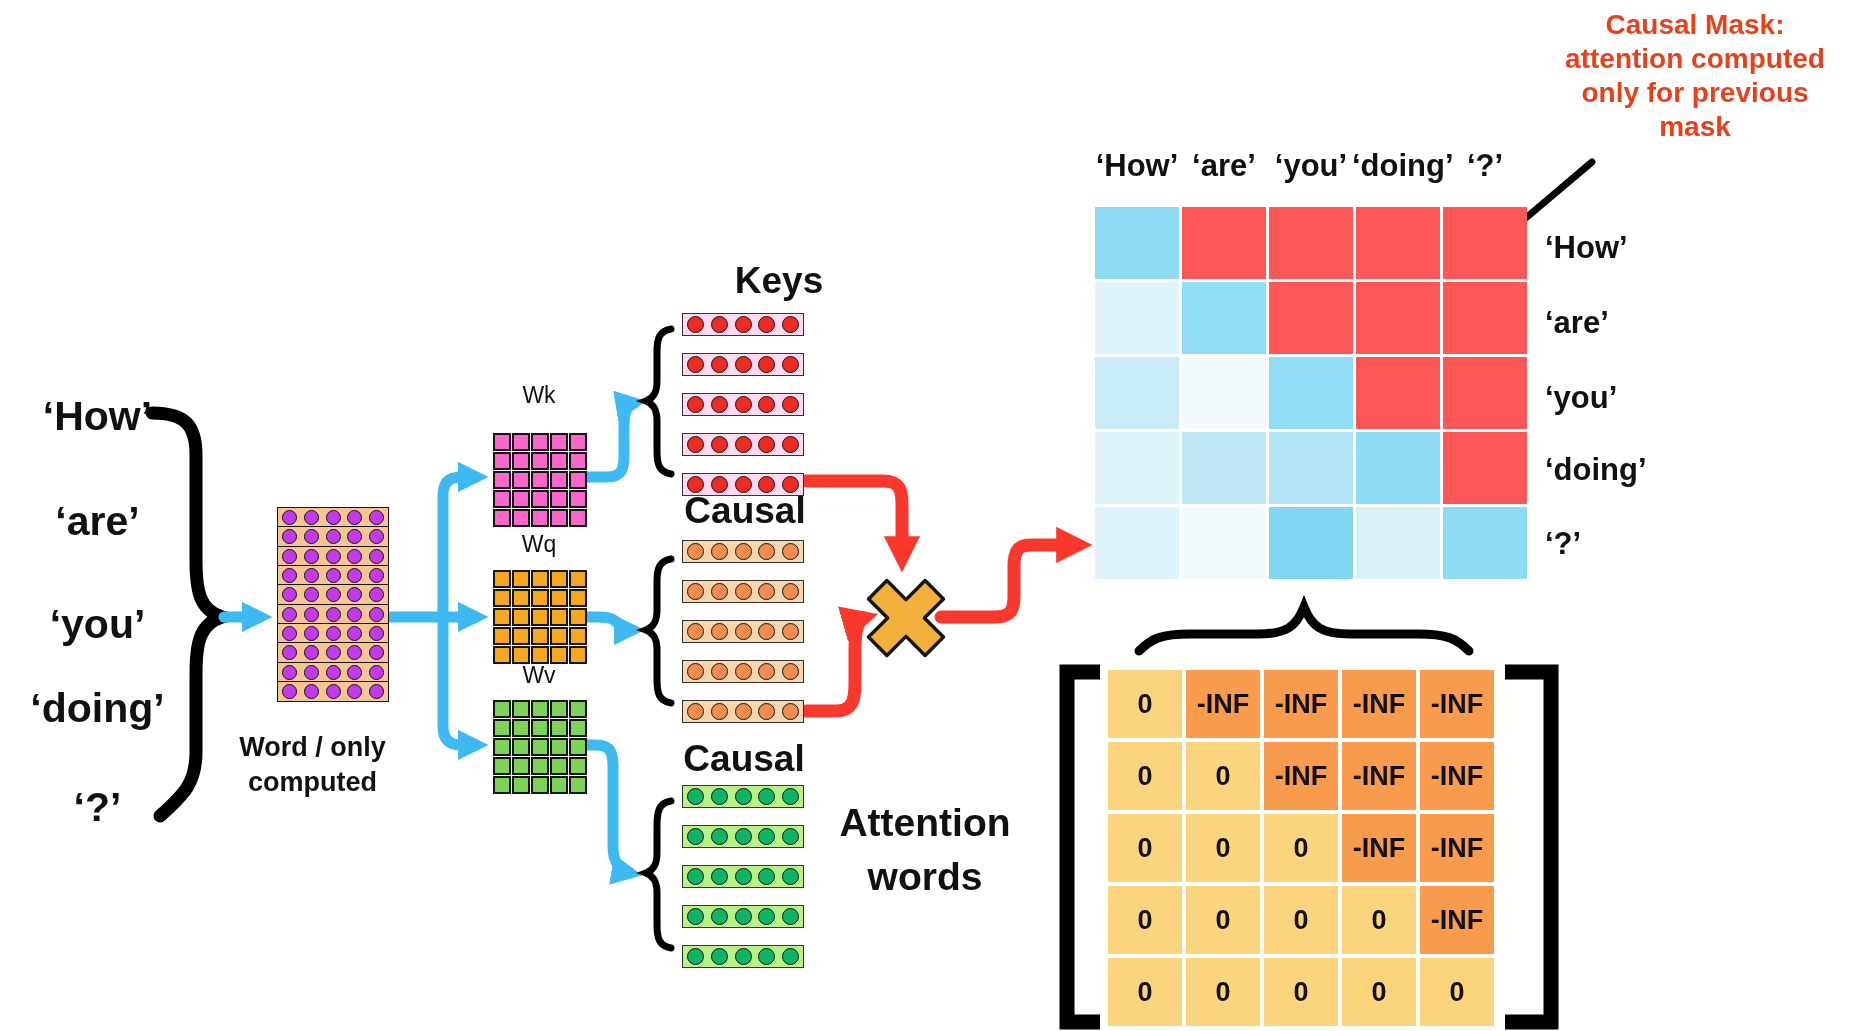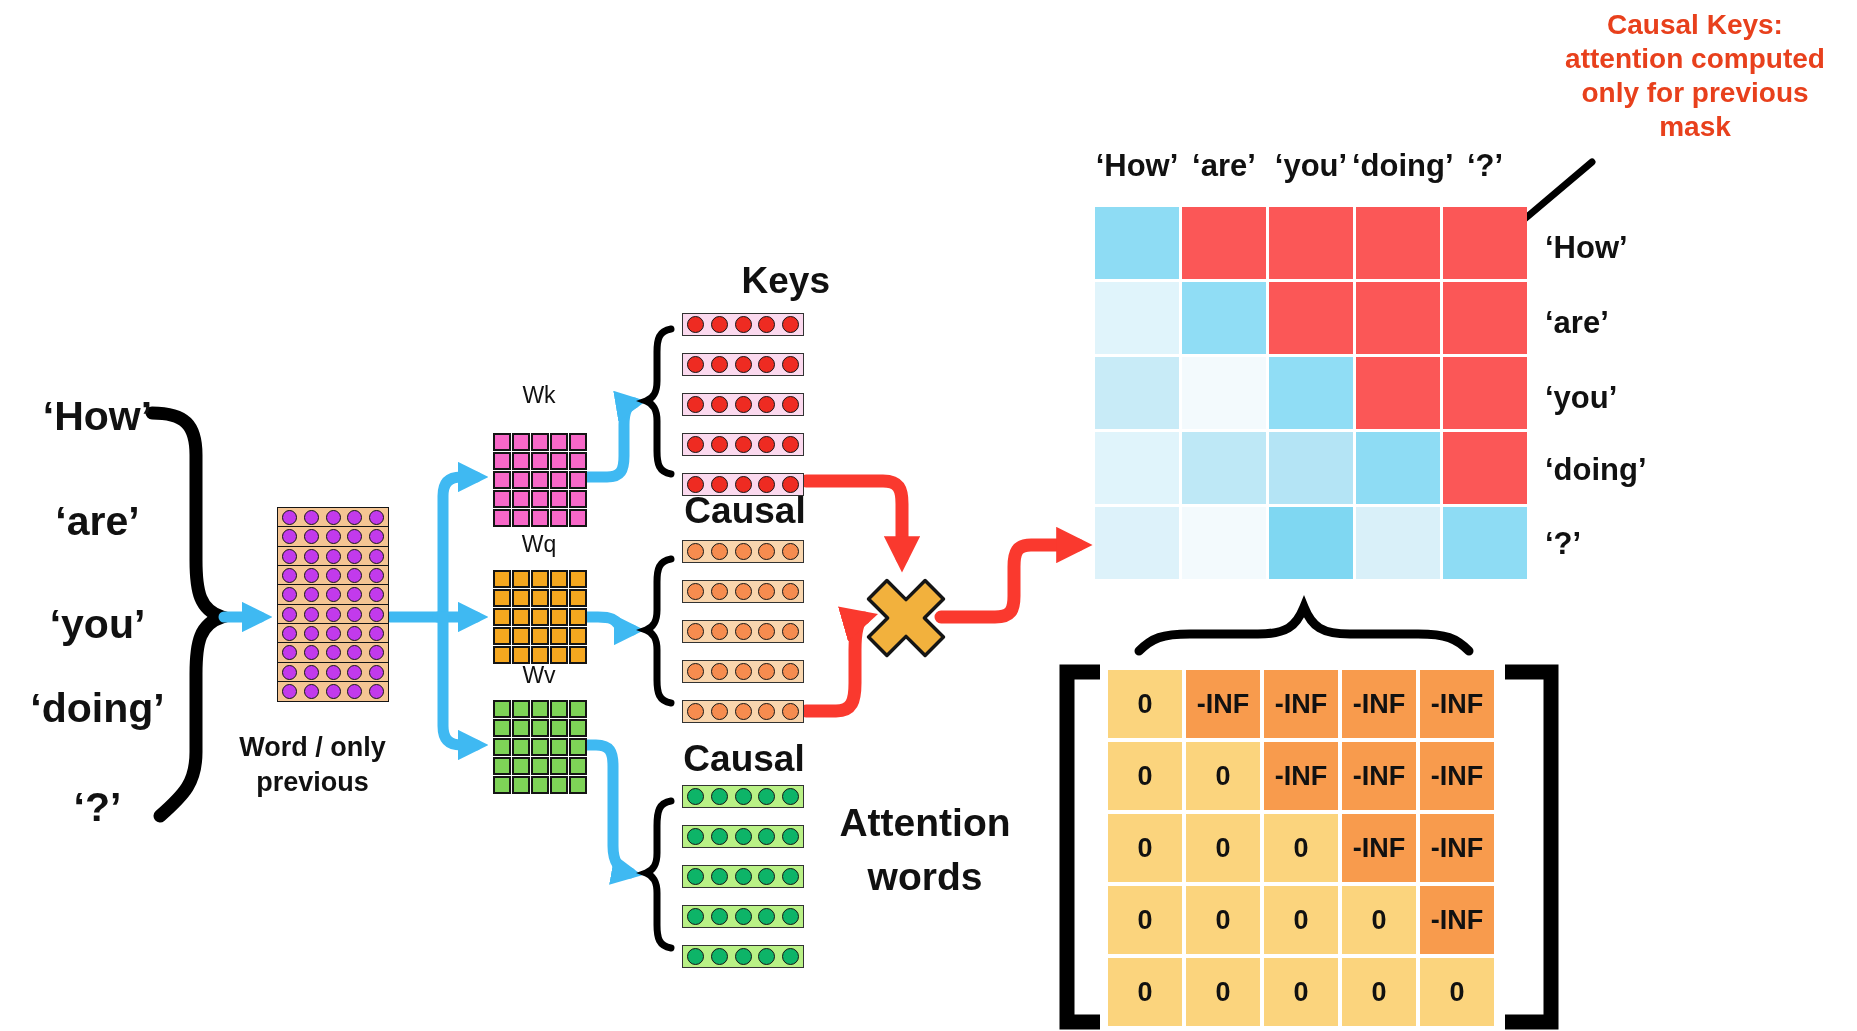--- a/index.html
+++ b/index.html
@@ -30,21 +30,21 @@
   .wk-lab{top:382px}.wq-lab{top:531px}.wv-lab{top:662px}
 
   
   .proj{position:absolute;left:682px;width:124px;height:185px;}
   .keys-pos{top:313px}.queries-pos{top:540px}.values-pos{top:785px}
   .proj-row{position:absolute;left:0;width:122px;height:23px;box-sizing:border-box;
             border:1.6px solid #333;background:var(--bg);
             display:flex;align-items:center;justify-content:space-between;padding:0 4px;}
   .proj .dot{width:17px;height:17px;}
   .sec-title{position:absolute;text-align:center;font-weight:bold;font-size:37px;}
-  .keys-title{left:660px;width:170px;top:260px;text-align:right;}
+  .keys-title{left:694px;width:170px;top:260px;}
   .queries-title{left:653px;width:184px;top:490px;}
   .values-title{left:656px;width:176px;top:738px;}
 
   
   .att{position:absolute;left:1095px;top:207px;display:grid;
        grid-template-columns:repeat(5,84px);grid-auto-rows:72px;gap:3px;}
   .att-col{position:absolute;top:148px;width:92px;text-align:center;font-size:31px;font-weight:bold;}
   .c0{left:1091px}.c1{left:1178px}.c2{left:1265px}.c3{left:1352px}.c4{left:1439px}
   .att-row-label{position:absolute;left:1545px;font-size:31px;font-weight:bold;}
   .r0{top:230px}.r1{top:305px}.r2{top:380px}.r3{top:452px}.r4{top:526px}
@@ -189,21 +189,21 @@
       <div class="emb-row">
         <span class="dot"></span>
         <span class="dot"></span>
         <span class="dot"></span>
         <span class="dot"></span>
         <span class="dot"></span>
       </div>
     </div>
   <div class="emb-label">
     <div>Word / only</div>
-    <div>previous</div>
+    <div>computed</div>
   </div>
 
   <div class="wlabel wk-lab">Wk</div>
   <div class="wgrid wk-pos" style="--wc: #F868C8;">
       <div class="wcell"></div>
       <div class="wcell"></div>
       <div class="wcell"></div>
       <div class="wcell"></div>
       <div class="wcell"></div>
       <div class="wcell"></div>
@@ -431,21 +431,21 @@
       <div class="att-cell" style="background: rgb(217, 240, 249);"></div>
       <div class="att-cell" style="background: rgb(142, 220, 244);"></div>
     </div>
   <div class="att-row-label r0">‘How’</div>
   <div class="att-row-label r1">‘are’</div>
   <div class="att-row-label r2">‘you’</div>
   <div class="att-row-label r3">‘doing’</div>
   <div class="att-row-label r4">‘?’</div>
 
   <div class="note" style="color: rgb(232, 64, 28);">
-    <div>Causal Keys:</div>
+    <div>Causal Mask:</div>
     <div>attention computed</div>
     <div>only for previous</div>
     <div>mask</div>
   </div>
 
   <div class="mask-label">
     <div>Attention</div>
     <div>words</div>
   </div>
   <div class="mask">

